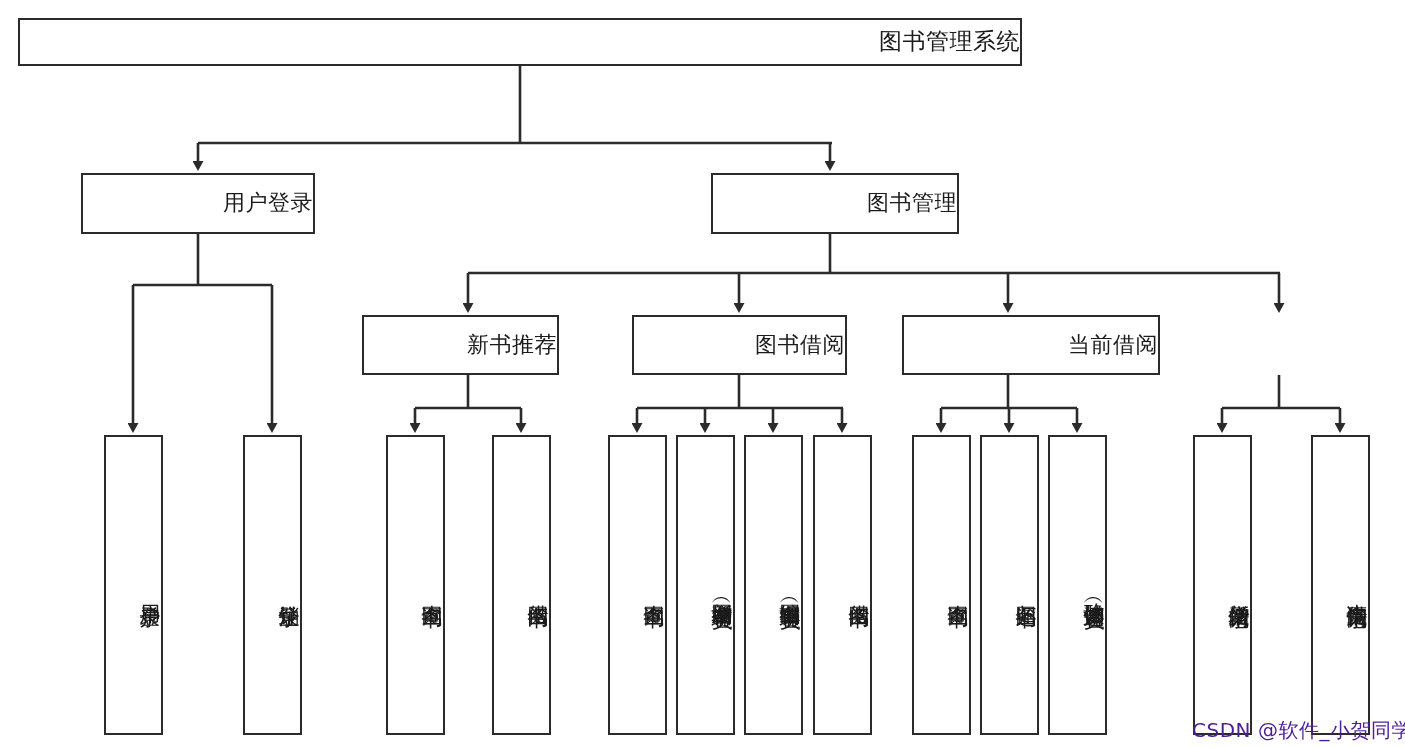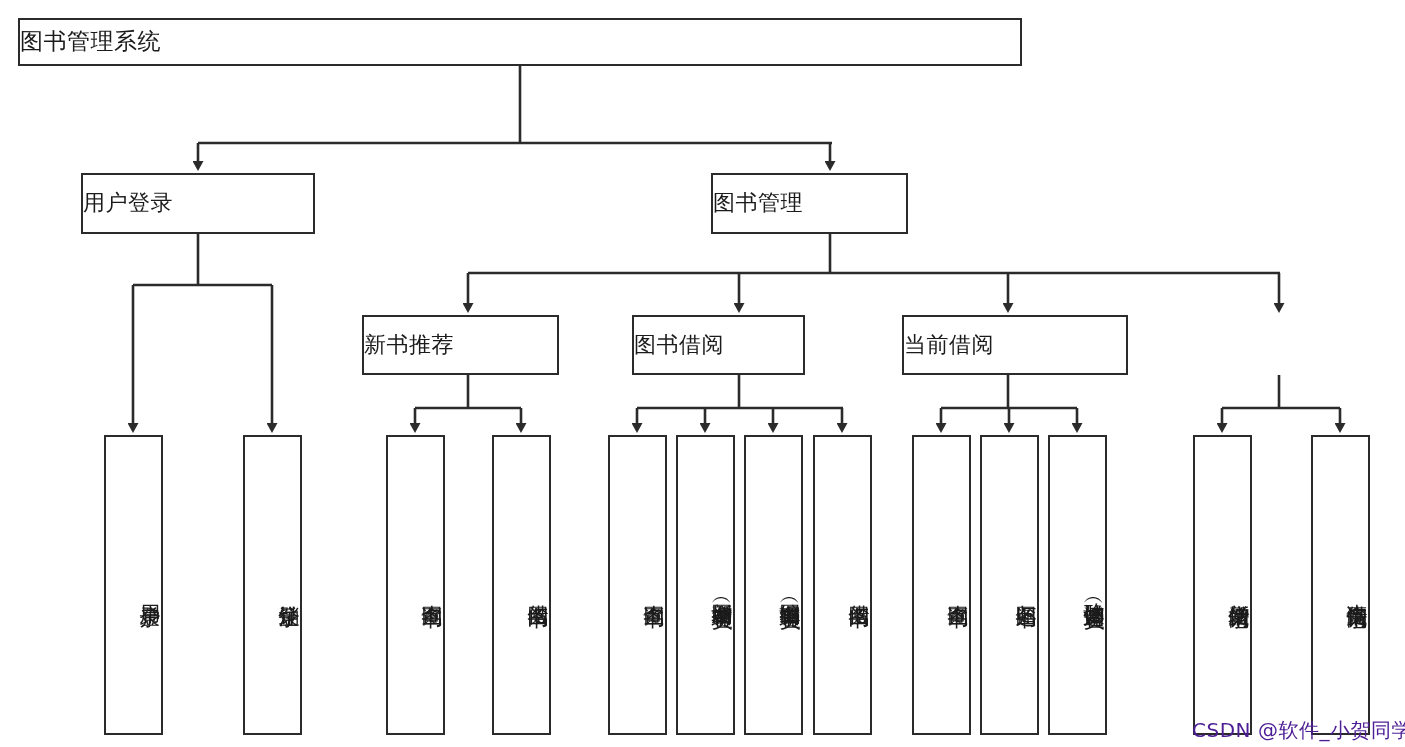--- a/index.html
+++ b/index.html
@@ -25,21 +25,21 @@
     width: 1405px;
     height: 747px;
   }
   .node {
     position: absolute;
     box-sizing: border-box;
     border: 2px solid #2b2b2b;
     background: #ffffff;
     display: flex;
     align-items: center;
-    justify-content: flex-start;
+    justify-content: flex-end;
     color: #1b1b1b;
   }
   .node-h {
     font-size: 22px;
     line-height: 1.2;
     letter-spacing: 0.5px;
   }
   .node-root {
     font-size: 23px;
   }
@@ -120,31 +120,31 @@
     </g>
   </svg>
 
   <div class="node node-h node-root" style="left:18px; top:18px; width:1004px; height:48px;">
     <span>图书管理系统</span>
   </div>
 
   <div class="node node-h" style="left:81px; top:173px; width:234px; height:61px;">
     <span>用户登录</span>
   </div>
-  <div class="node node-h" style="left:711px; top:173px; width:197px; height:61px;">
+  <div class="node node-h" style="left:711px; top:173px; width:248px; height:61px;">
     <span>图书管理</span>
   </div>
 
   <div class="node node-h" style="left:362px; top:315px; width:197px; height:60px;">
     <span>新书推荐</span>
   </div>
-  <div class="node node-h" style="left:632px; top:315px; width:173px; height:60px;">
+  <div class="node node-h" style="left:632px; top:315px; width:215px; height:60px;">
     <span>图书借阅</span>
   </div>
-  <div class="node node-h" style="left:902px; top:315px; width:226px; height:60px;">
+  <div class="node node-h" style="left:902px; top:315px; width:258px; height:60px;">
     <span>当前借阅</span>
   </div>
 
   <div class="node node-v" style="left:104px; top:435px; width:59px; height:300px;">
     <span>用户登录</span>
   </div>
   <div class="node node-v" style="left:243px; top:435px; width:59px; height:300px;">
     <span>注销登录</span>
   </div>
 

